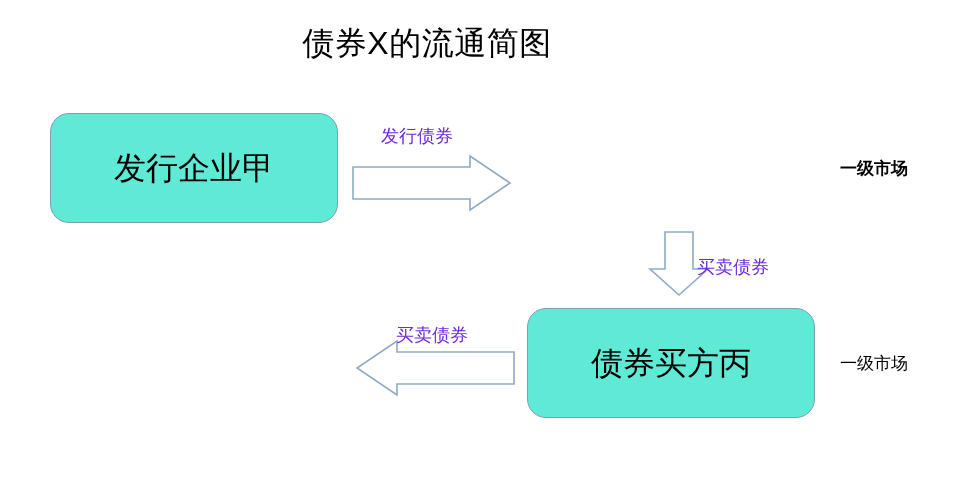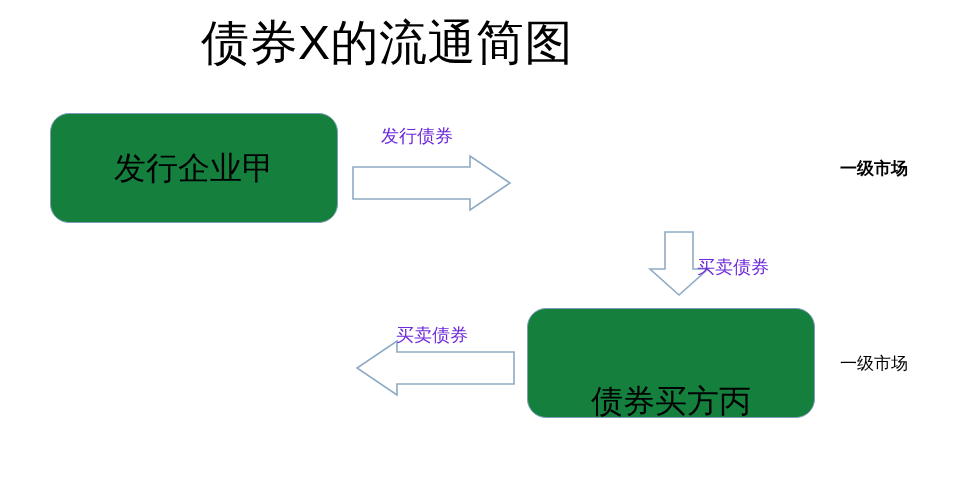--- a/index.html
+++ b/index.html
@@ -17,44 +17,45 @@
     position: relative;
     width: 975px;
     height: 484px;
   }
   .title {
     position: absolute;
     left: 0;
     top: 18px;
     width: 774px;
     text-align: center;
-    font-size: 48px;
+    font-size: 32px;
     line-height: 50px;
     color: #000000;
     letter-spacing: 0.5px;
     white-space: nowrap;
+    padding-left: 40px;
   }
   .node-box {
     position: absolute;
     box-sizing: border-box;
-    background: #15803d;
+    background: #5eead4;
     border: 1px solid #7F9DB9;
     border-radius: 19px;
     display: flex;
     align-items: center;
     justify-content: center;
     color: #000000;
     font-size: 32px;
     line-height: 1;
     white-space: nowrap;
   }
   #box-issuer   { left: 50px;  top: 113px; width: 288px; height: 110px; }
   #box-buyer-b  { left: 527px; top: 113px; width: 288px; height: 110px; }
   #box-buyer-d  { left: 50px;  top: 308px; width: 288px; height: 110px; }
-  #box-buyer-c  { left: 527px; top: 308px; width: 288px; height: 110px; align-items: flex-end; }
+  #box-buyer-c  { left: 527px; top: 308px; width: 288px; height: 110px; }
 
   .market-label {
     position: absolute;
     font-size: 17px;
     line-height: 22px;
     color: #000000;
     white-space: nowrap;
   }
   #market-primary   { left: 840px; top: 158px; font-weight: bold; }
   #market-secondary { left: 840px; top: 353px; }

